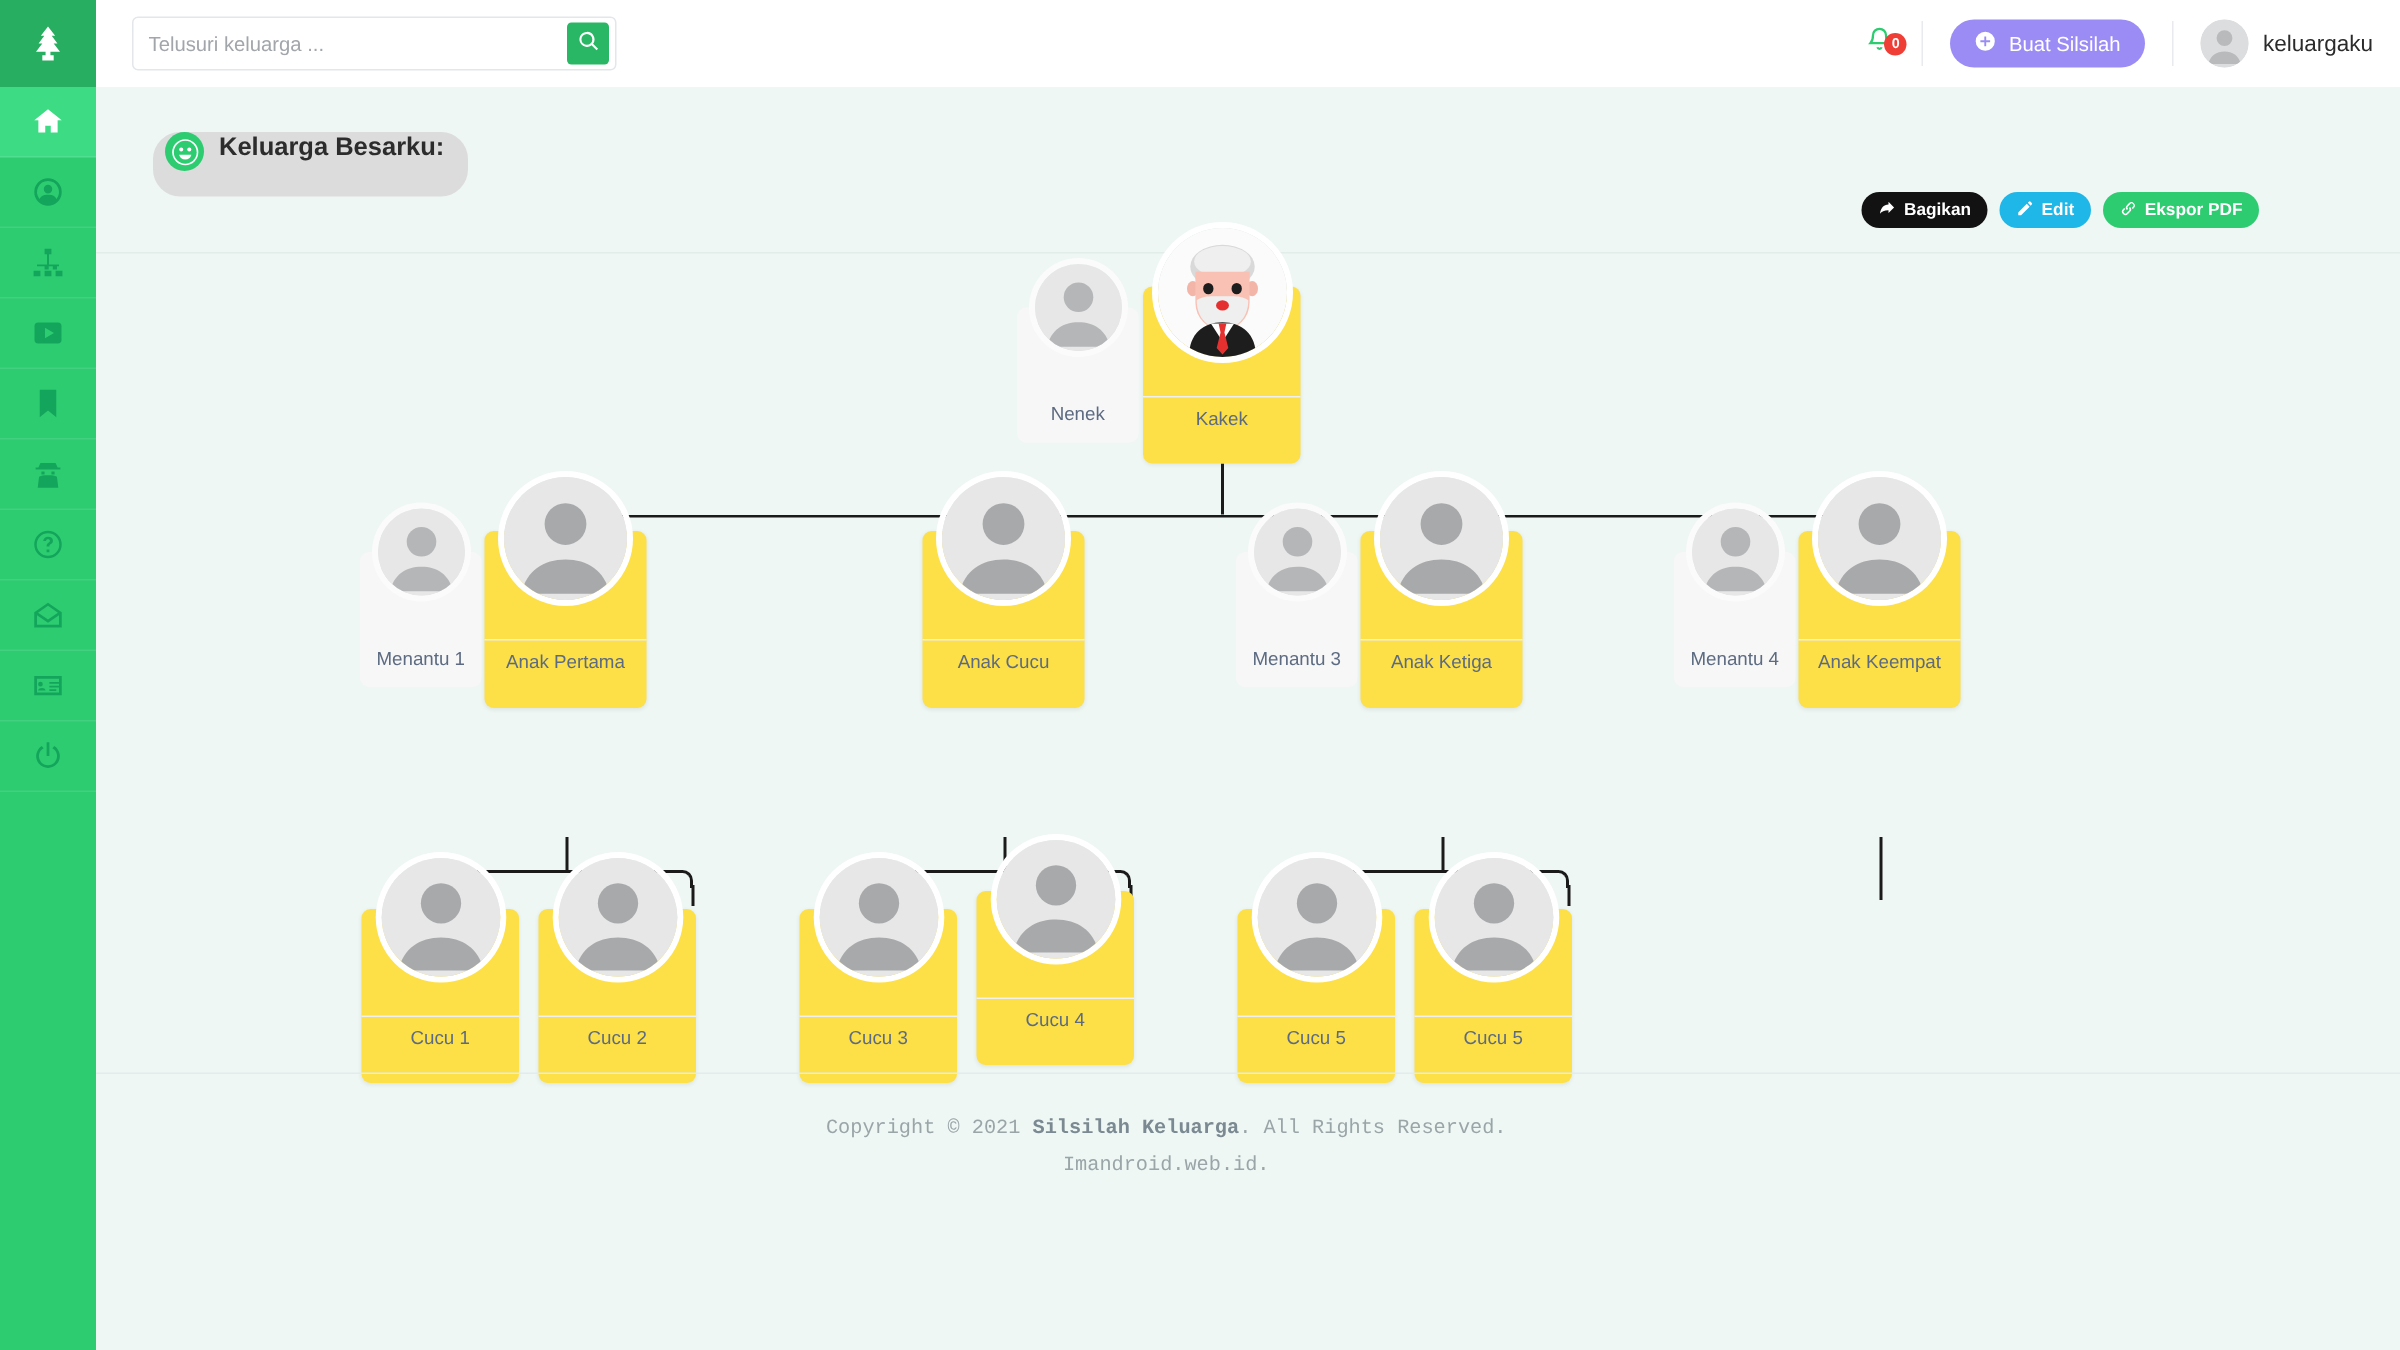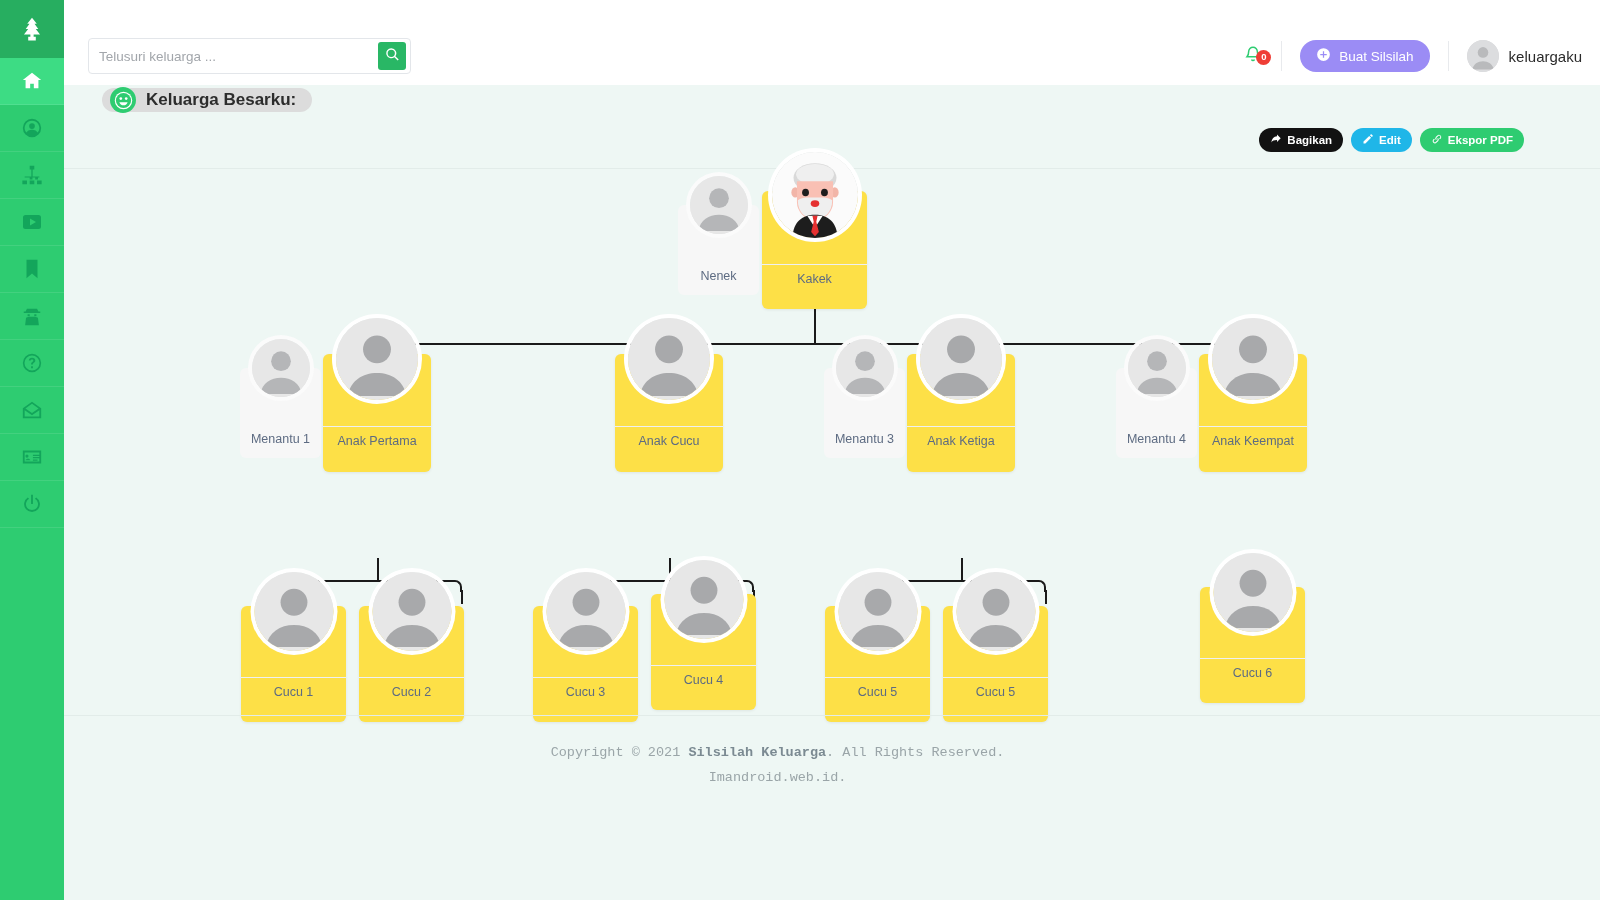--- a/index.html
+++ b/index.html
@@ -35,21 +35,20 @@
   .side-item .ic { fill: #13a55b; }
   .side-item.active .ic { fill: #ffffff; }
 
   
   #topbar {
     position: absolute; left: 64px; top: 0;
     width: 1536px; height: 58px;
     background: #ffffff;
     display: flex; align-items: center;
     z-index: 15;
-    margin-top: 27px;
   }
   .search-wrap {
     position: absolute; left: 24px; top: 11px;
     width: 323px; height: 36px;
     border: 1px solid #e3e6ea; border-radius: 4px;
     background: #fff; display: flex; align-items: center;
   }
   .search-input {
     flex: 1; border: 0; outline: none;
     font-family: "Liberation Sans", sans-serif;
@@ -98,33 +97,33 @@
   .user-name { font-size: 15px; color: #2b2b2b; }
 
   
   #content {
     position: absolute; left: 64px; top: 58px;
     width: 1536px; height: 842px;
     background: #eef7f4;
   }
   .title-pill {
     position: absolute; left: 38px; top: 30px;
-    height: 24px; background: #dcdcdc; border-radius: 18px;
-    display: flex; align-items: center; gap: 10px;
+    height: 43px; background: #dcdcdc; border-radius: 18px;
+    display: flex; align-items: flex-start; gap: 10px;
     padding: 0 16px 0 8px;
   }
   .smiley {
     width: 26px; height: 26px; border-radius: 50%;
     background: #2ecc71; display: flex;
     align-items: center; justify-content: center;
   }
   .title-text { font-size: 17px; font-weight: bold; color: #2c2c2c; }
 
   .actions {
-    position: absolute; right: 76px; top: 70px;
+    position: absolute; right: 94px; top: 70px;
     display: flex; gap: 8px; align-items: flex-end;
   }
   .abtn {
     height: 24px; border: 0; border-radius: 12px;
     padding: 0 11px; display: flex; align-items: center; gap: 5px;
     color: #fff; font-size: 11.5px; font-weight: bold;
     font-family: "Liberation Sans", sans-serif; cursor: pointer;
     white-space: nowrap;
   }
   .abtn.share { background: #121212; }
@@ -528,30 +527,20 @@
         <div class="av" style="top:-34px; width:79px; height:79px;">
           <svg viewBox="0 0 40 40">
               <circle cx="20" cy="20" r="20" fill="#e7e7e7"></circle>
               <circle cx="20" cy="15.3" r="6.8" fill="#a8a9ab"></circle>
               <path d="M5.6 38c1.6-7.6 7.3-11.2 14.4-11.2S32.8 30.4 34.4 38z" fill="#a8a9ab"></path>
             </svg>
         </div>
         <div class="nm" style="top:71px;">Cucu 5</div>
       </div>
 
-      <div class="node" style="left:1136px; top:418px; width:105px; height:116px;">
-        <div class="av" style="top:-34px; width:79px; height:79px;">
-          <svg viewBox="0 0 40 40">
-              <circle cx="20" cy="20" r="20" fill="#e7e7e7"></circle>
-              <circle cx="20" cy="15.3" r="6.8" fill="#a8a9ab"></circle>
-              <path d="M5.6 38c1.6-7.6 7.3-11.2 14.4-11.2S32.8 30.4 34.4 38z" fill="#a8a9ab"></path>
-            </svg>
-        </div>
-        <div class="nm" style="top:71px;">Cucu 6</div>
-      </div>
 
     </div>
 
     <div class="footer-sep"></div>
 
     <div class="footer">
       <p>
         <span>Copyright © 2021 </span><b>Silsilah Keluarga</b><span>. All Rights Reserved.</span>
       </p>
       <p>Imandroid.web.id.</p>

